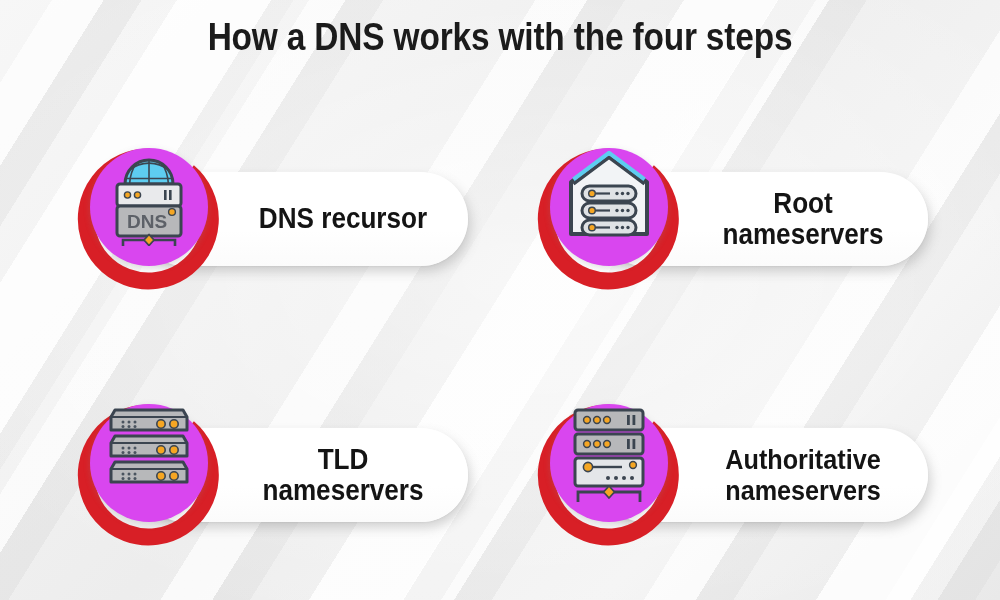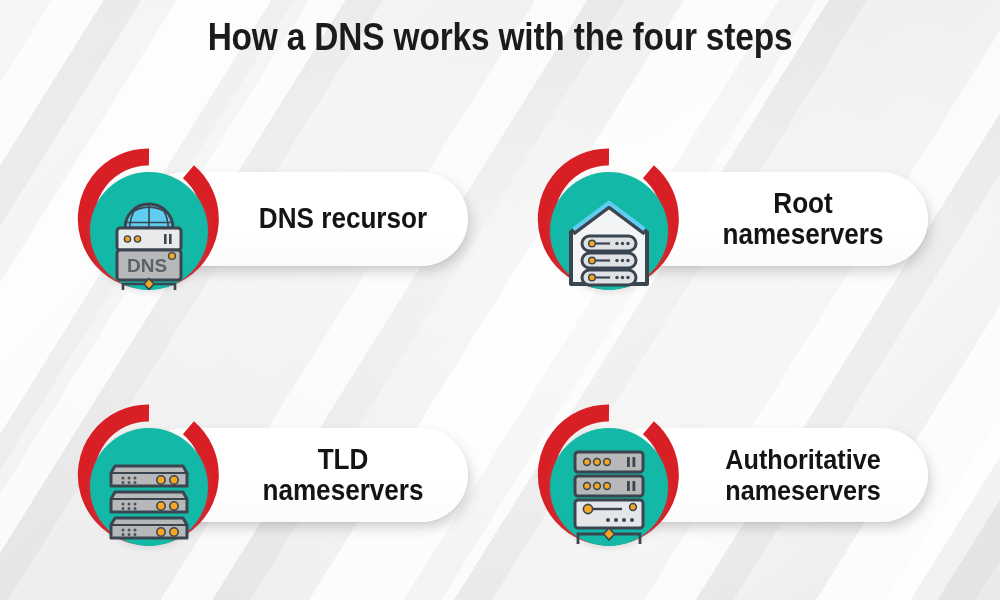--- a/index.html
+++ b/index.html
@@ -138,28 +138,28 @@
   }
   .ring {
     position: absolute;
     left: 0; top: 0;
     width: 150px;
     height: 150px;
   }
   .icon-disc {
     position: absolute;
     left: 16px;
-    top: 28px;
+    top: 4px;
     width: 118px;
     height: 118px;
     border-radius: 50%;
-    background: #14b8a6;
+    background: #d946ef;
     box-shadow: 0 2px 6px rgba(140,140,140,0.25);
     display: flex;
-    align-items: flex-end;
+    align-items: flex-start;
     justify-content: center;
   }
   .icon-disc svg { display: block; }
 </style>
 </head>
 <body>
 
 <div id="infographic">
 
   <div class="bg-layer bg-base"></div>

